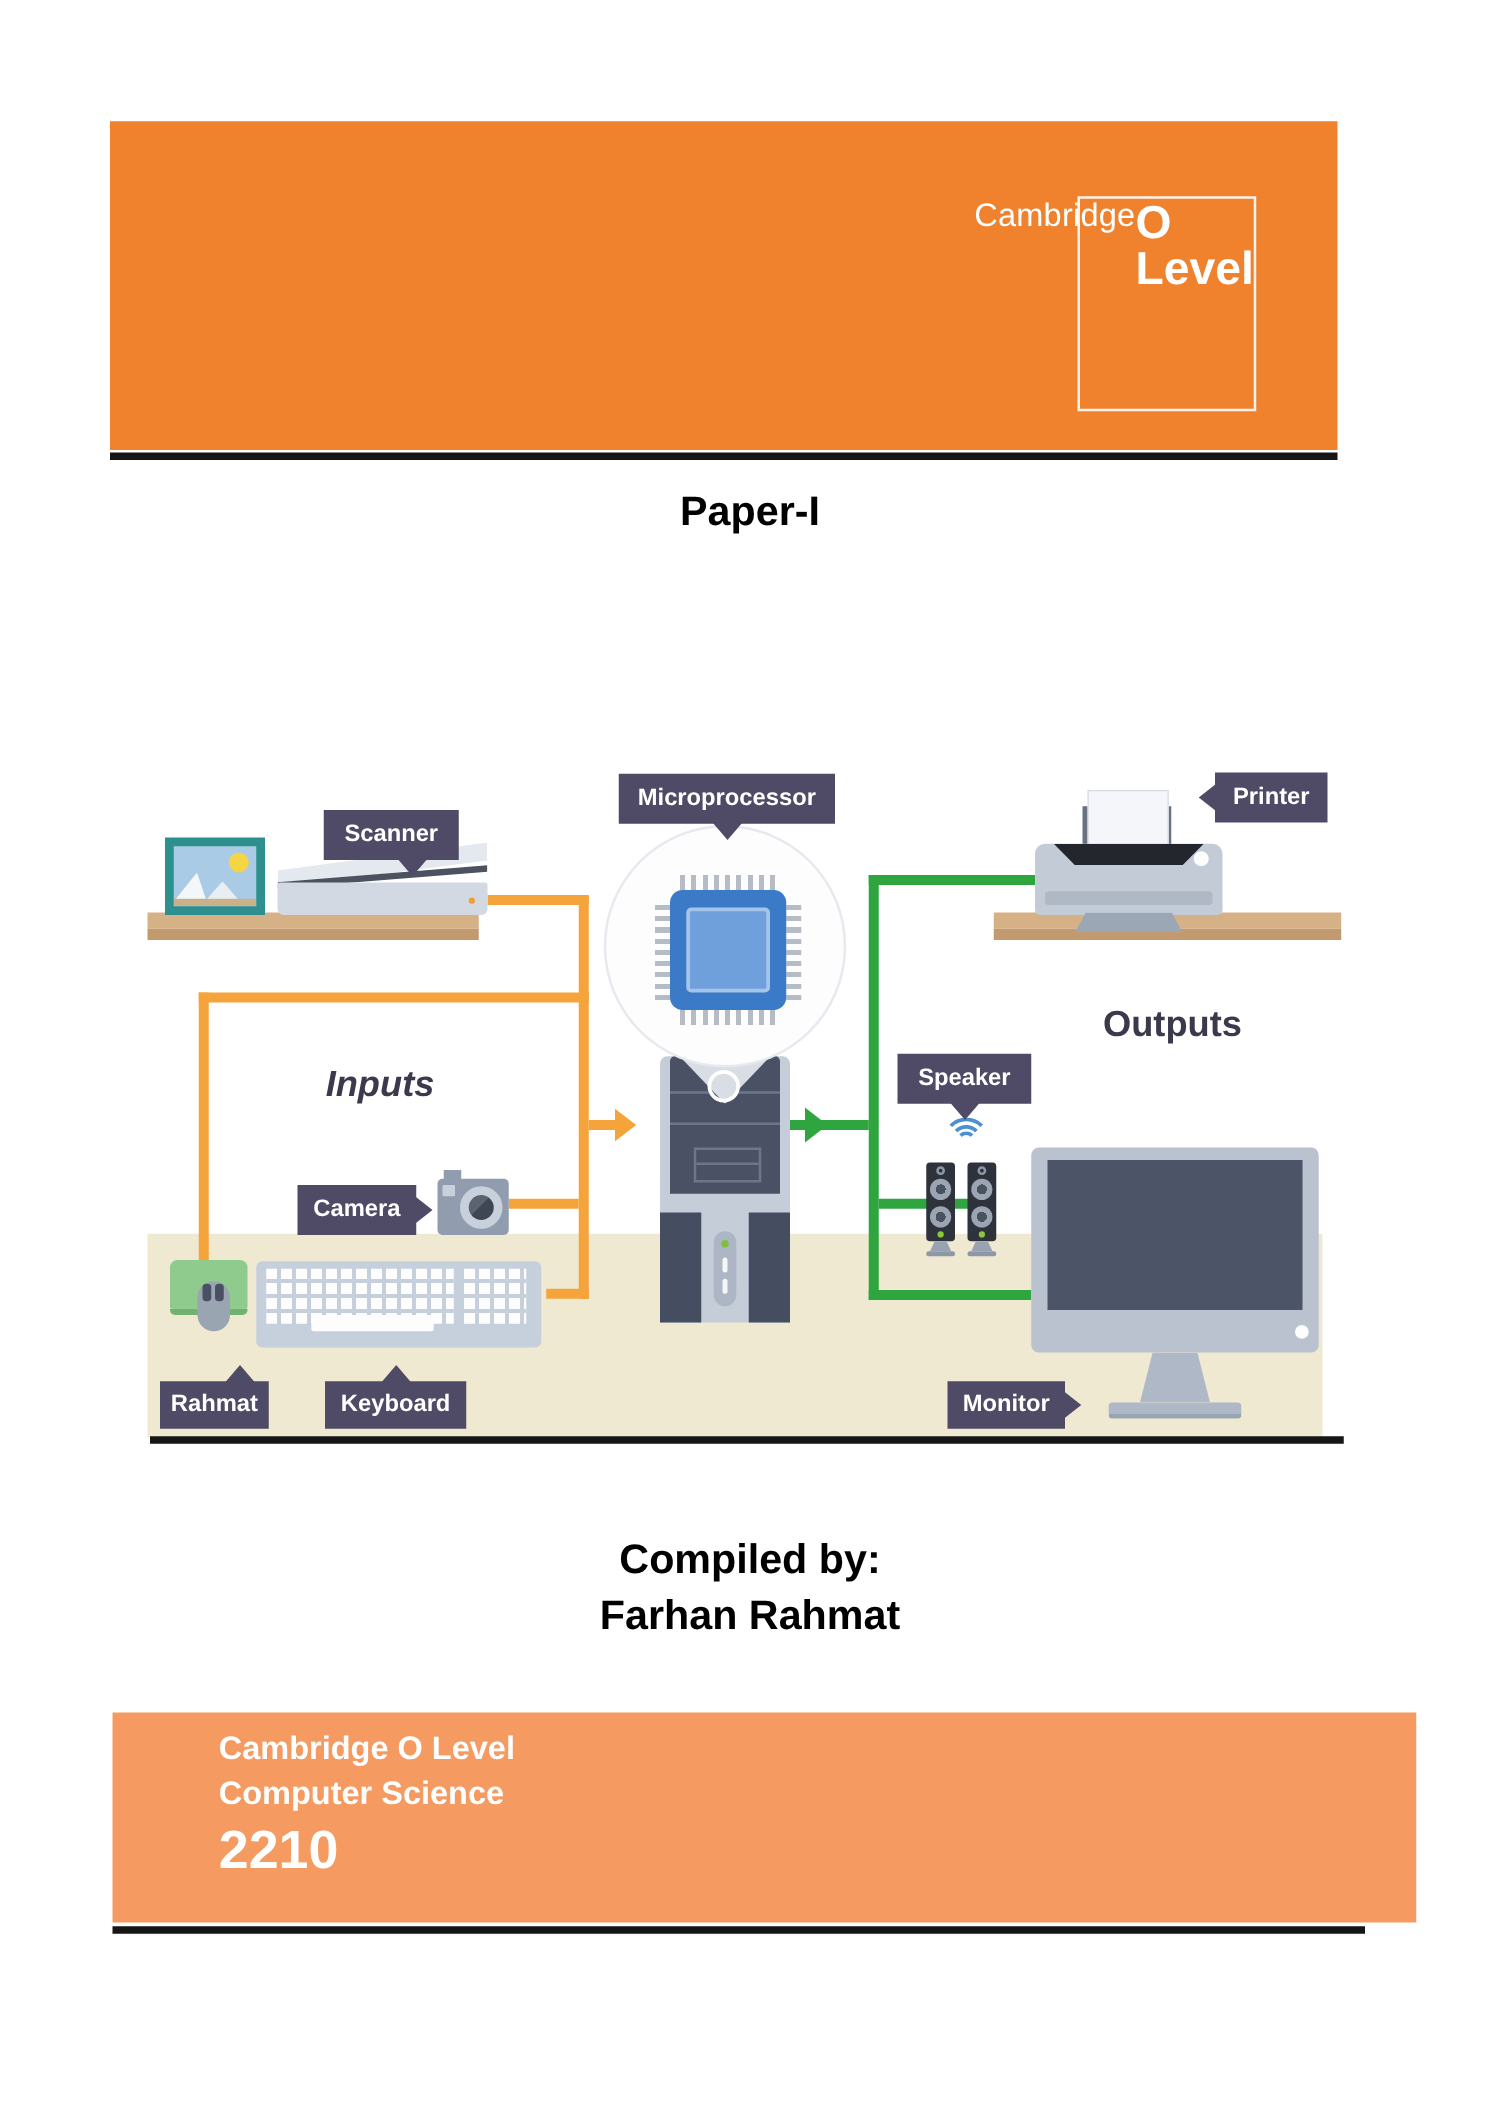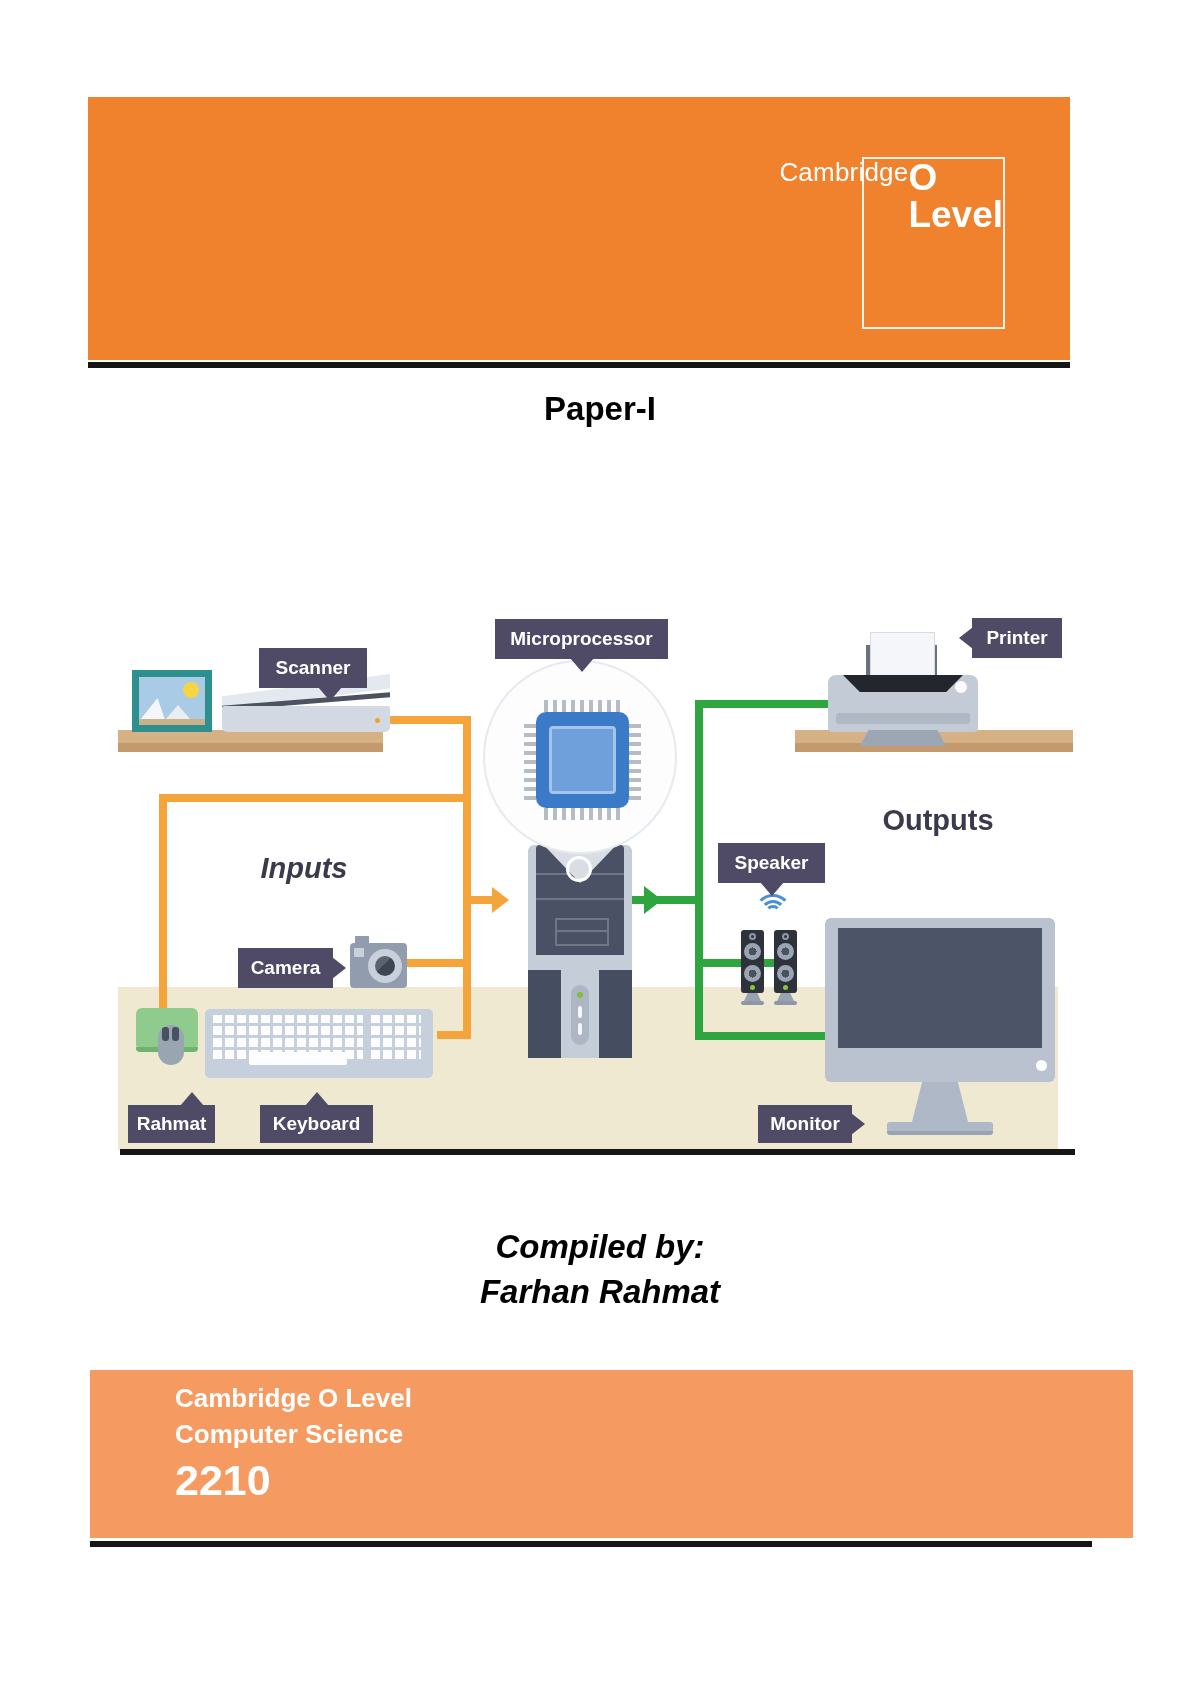--- a/index.html
+++ b/index.html
@@ -42,21 +42,21 @@
   .tail-up{top:-13px;border-left:12px solid transparent;border-right:12px solid transparent;border-bottom:14px solid #4F4B66;}
   .tail-left{left:-13px;top:50%;transform:translateY(-50%);border-top:11px solid transparent;border-bottom:11px solid transparent;border-right:14px solid #4F4B66;}
   .tail-right{right:-13px;top:50%;transform:translateY(-50%);border-top:11px solid transparent;border-bottom:11px solid transparent;border-left:14px solid #4F4B66;}
 
   .section-word{position:absolute;transform:translateX(-50%);font-size:29px;font-weight:bold;color:#3A3A4C;z-index:7;}
 
   .wifi-arc{position:absolute;border:3px solid transparent;border-top-color:#4A90D2;border-radius:50%;}
 
   
   #compiled{left:0;top:1224px;width:1200px;text-align:center;color:#000;
-    font-size:33px;font-weight:bold;line-height:45px;font-style:italic;}
+    font-size:33px;font-weight:bold;line-height:45px;}
 
   
   #footer-banner{left:90px;top:1370px;width:1000px;height:168px;background:#F59B61;color:#fff;padding-left:43px;}
   #footer-l1{position:absolute;left:85px;top:13px;font-size:26px;font-weight:bold;}
   #footer-l2{position:absolute;left:85px;top:49px;font-size:26px;font-weight:bold;}
   #footer-code{position:absolute;left:85px;top:86px;font-size:43px;font-weight:bold;}
   #footer-rule{left:90px;top:1541px;width:1002px;height:6px;background:#161616;}
 </style>
 </head>
 <body>

